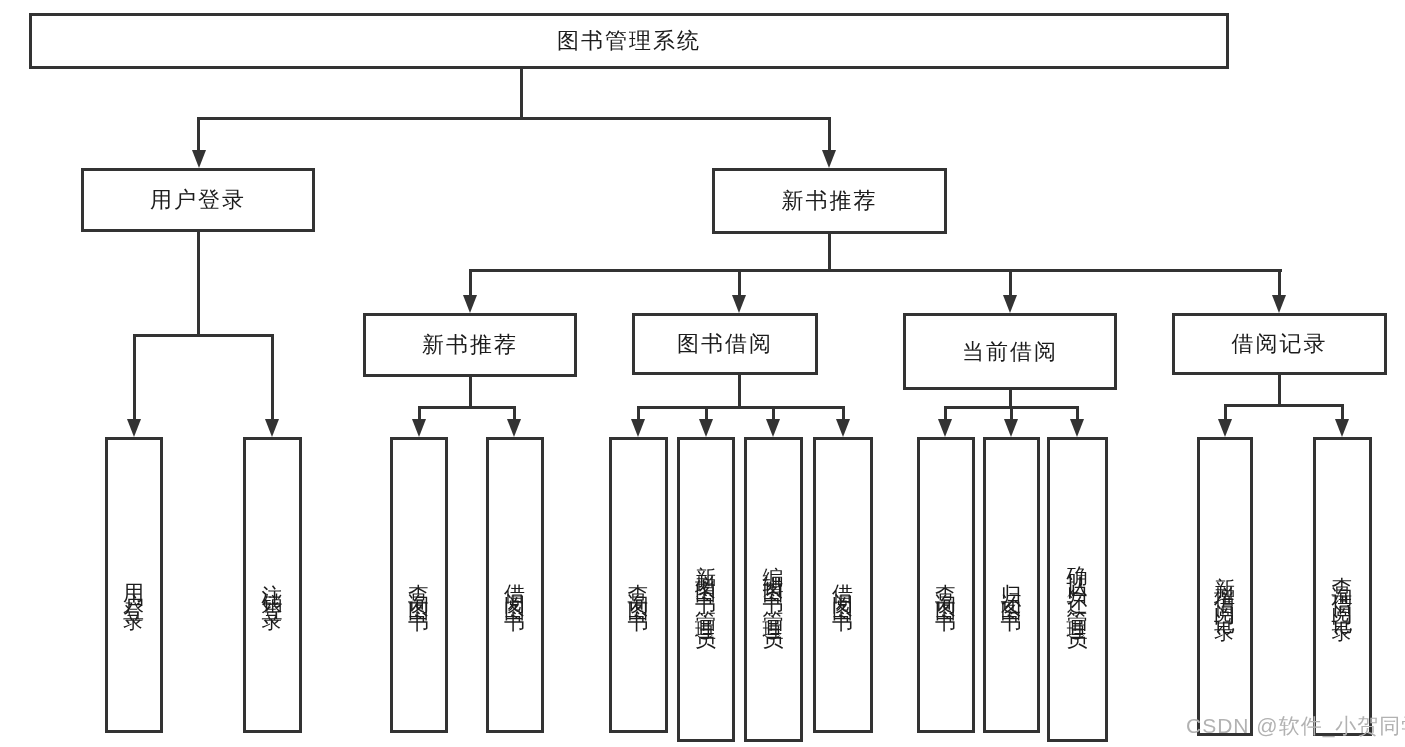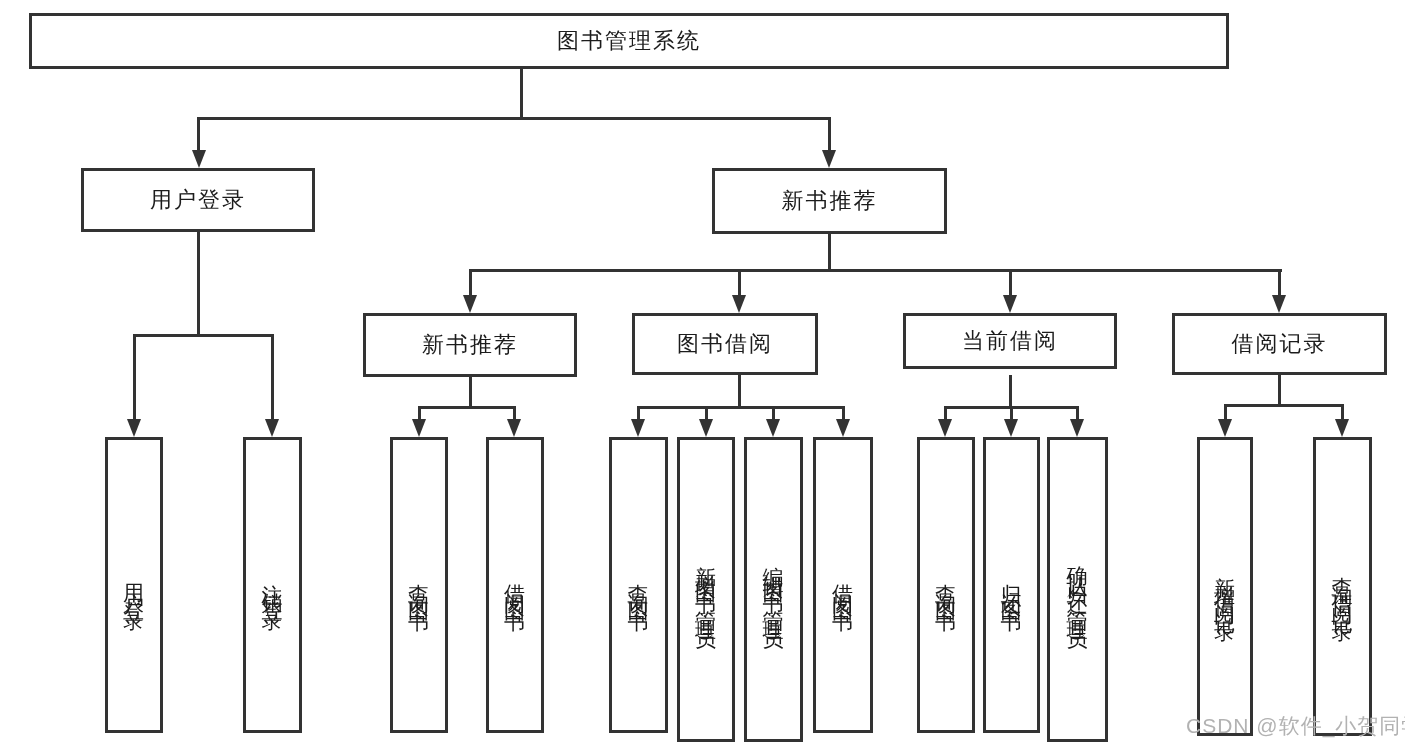--- a/index.html
+++ b/index.html
@@ -70,21 +70,21 @@
   <div class="arrow" style="left:1003px;top:295px"></div>
   <div class="vline" style="left:1278px;top:269px;height:28px"></div>
   <div class="arrow" style="left:1272px;top:295px"></div>
 
   <div class="box" style="left:363px;top:313px;width:214px;height:64px">
     <span class="hlabel">新书推荐</span>
   </div>
   <div class="box" style="left:632px;top:313px;width:186px;height:62px">
     <span class="hlabel">图书借阅</span>
   </div>
-  <div class="box" style="left:903px;top:313px;width:214px;height:56px">
+  <div class="box" style="left:903px;top:313px;width:214px;height:77px">
     <span class="hlabel">当前借阅</span>
   </div>
   <div class="box" style="left:1172px;top:313px;width:215px;height:62px">
     <span class="hlabel">借阅记录</span>
   </div>
 
   <div class="vline" style="left:469px;top:377px;height:32px"></div>
   <div class="hline" style="left:418px;top:406px;width:98px"></div>
   <div class="vline" style="left:418px;top:406px;height:15px"></div>
   <div class="arrow" style="left:412px;top:419px"></div>

